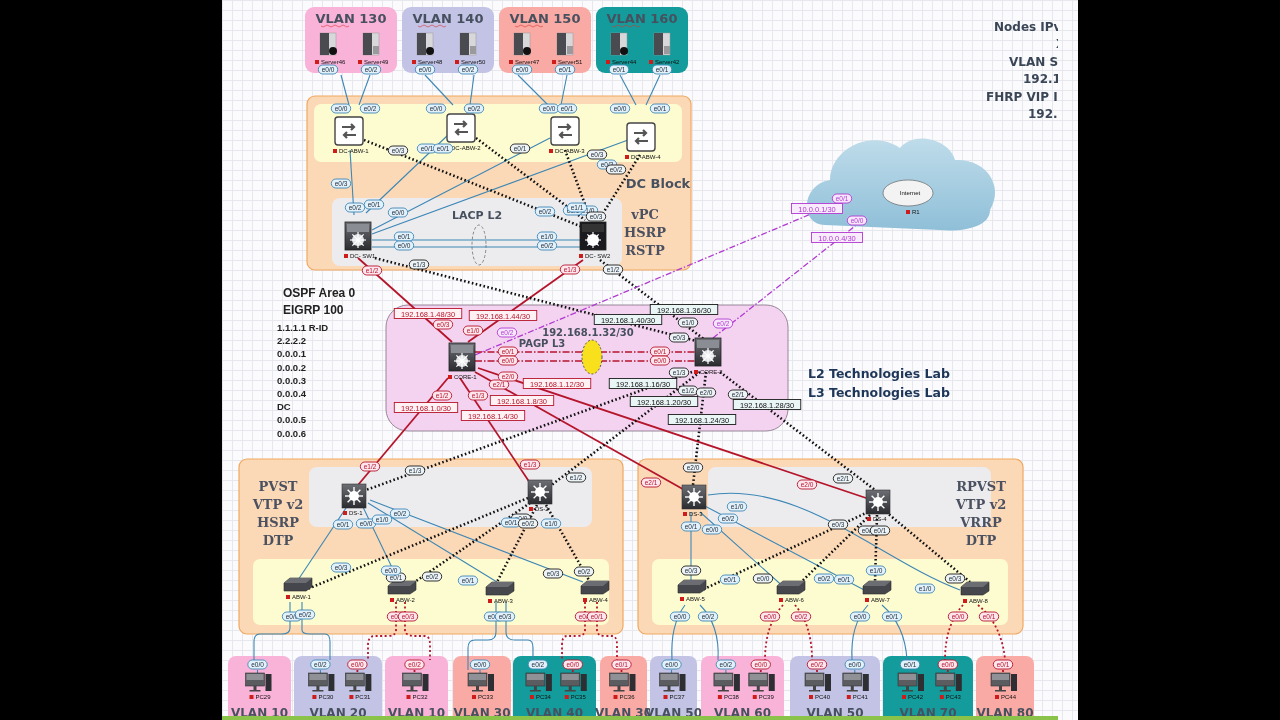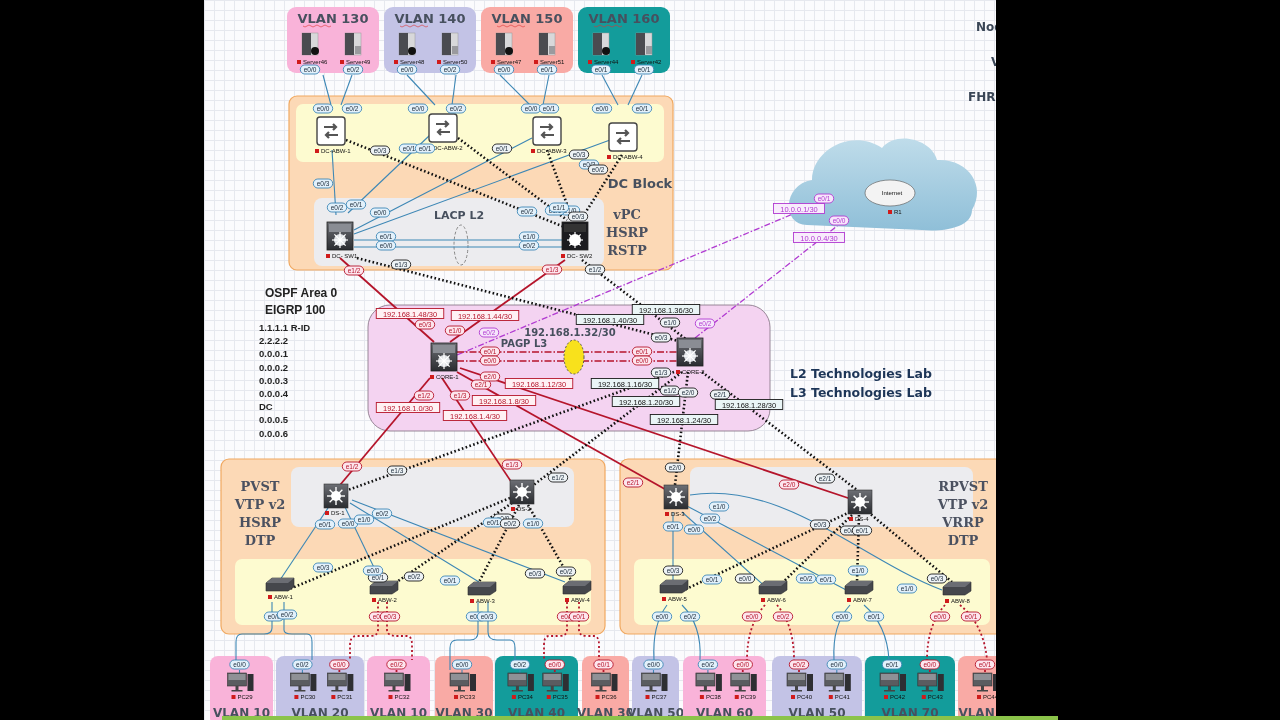--- a/index.html
+++ b/index.html
@@ -1,17 +1,17 @@
 <!DOCTYPE html>
 <html><head>
 <meta charset="utf-8">
 <style>
   html,body{margin:0;padding:0;background:#000;}
   body{width:1280px;height:720px;overflow:hidden;position:relative;font-family:"Liberation Sans",sans-serif;}
-  #canvas{position:absolute;left:204px;top:0;width:792px;height:720px;
+  #canvas{position:absolute;left:222px;top:0;width:856px;height:720px;
     background-color:#fbfbfd;
     background-image:linear-gradient(#e6e8ee 1px,transparent 1px),linear-gradient(90deg,#e6e8ee 1px,transparent 1px);
     background-size:10px 10px;overflow:hidden;}
   #canvas svg{position:absolute;left:0;top:0;}
   .ttl{font-family:"DejaVu Sans",sans-serif;font-weight:bold;fill:#47505e;}
   .proto{font-family:"DejaVu Serif",serif;font-weight:bold;fill:#4b5160;font-size:13px;}
   .lbl{font-family:"Liberation Sans",sans-serif;font-size:6px;fill:#111;}
   .iflbl{font-family:"Liberation Sans",sans-serif;font-size:6.5px;}
   .ip{font-family:"Liberation Sans",sans-serif;font-size:7.5px;}
   .note{font-family:"Liberation Sans",sans-serif;font-weight:bold;fill:#222;}

